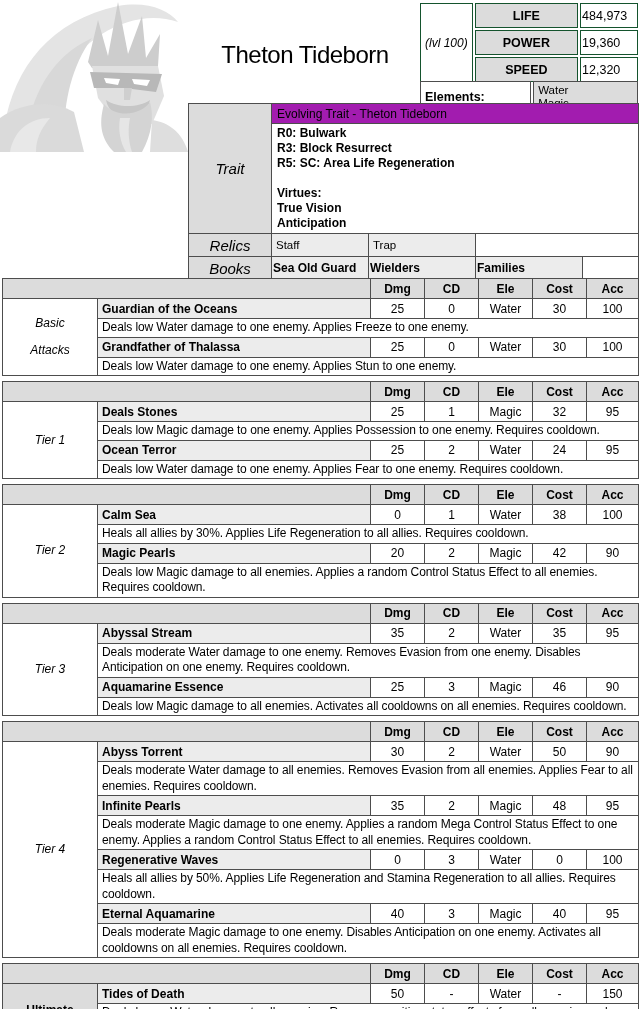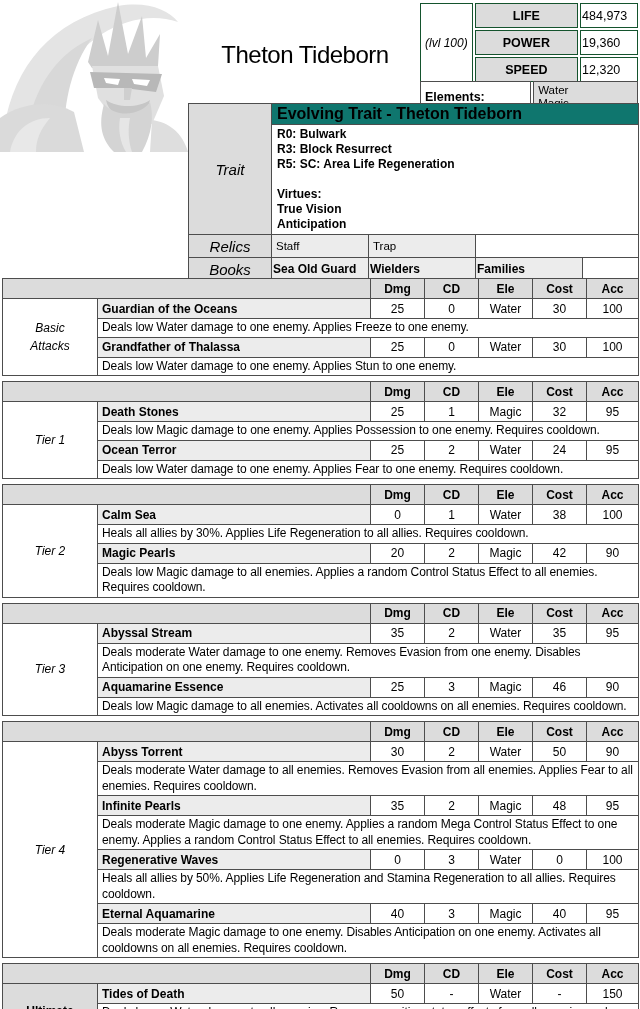--- a/index.html
+++ b/index.html
@@ -28,35 +28,35 @@
 
   table.elements { position:absolute; left:418px; top:79px; border-collapse:separate; border-spacing:2px; }
   table.elements td { border:1px solid #4d4d4d; vertical-align:middle; }
   td.elabel { width:105px; font-weight:bold; font-size:12.5px; padding-left:4px; height:27px; background:#fff; }
   td.evalue { width:99px; background:#dcdcdc; font-size:11.5px; line-height:13px; padding-left:4px; }
 
   
   table.traitblock { position:absolute; left:188px; top:103px; border-collapse:collapse; table-layout:fixed; }
   table.traitblock td { border:1px solid #4d4d4d; }
   .tlabel  { background:#dcdcdc; font-style:italic; font-size:15px; text-align:center; vertical-align:middle; }
-  .theader { background:#0f766e; font-weight:bold; font-size:16px; padding:1px 5px; height:17px; vertical-align:middle; }
+  .theader { background:#a21caf; font-weight:normal; font-size:12px; padding:1px 5px; height:17px; vertical-align:middle; }
   .tbody   { padding:2px 5px; vertical-align:top; background:#fff; }
   .trait-line { font-weight:bold; font-size:12px; line-height:15px; min-height:15px; }
   .rcell { background:#ececec; font-size:11.5px; padding-left:4px; height:20px; vertical-align:middle; }
   .bcell { background:#ececec; font-weight:bold; font-size:12px; height:20px; vertical-align:middle; }
   .empty-cell { background:#fff; }
 
   
   #attack-sections { position:absolute; left:2px; top:278px; width:636px; }
   table.section { border-collapse:collapse; table-layout:fixed; width:636px; margin-bottom:5px; }
   table.section td { border:1px solid #4d4d4d; font-size:12px; }
   .hdr-left { background:#dcdcdc; height:17px; }
   .hdr { background:#dcdcdc; font-weight:bold; text-align:center; height:17px; }
   .tier-cell { background:#fff; font-style:italic; font-size:15px; text-align:center; vertical-align:middle; }
-  .tier-cell span { display:inline-block; max-width:66px; line-height:18px; }
+  .tier-cell span { display:inline-block; max-width:66px; line-height:27px; }
   .tier-cell.ult { font-style:normal; font-weight:bold; font-size:12px; background:#dcdcdc; }
   .tier-cell.ult span { max-width:none; }
   .atk-name { background:#ececec; font-weight:bold; padding:0 4px; height:17px; white-space:nowrap; overflow:hidden; }
   .stat-cell { text-align:center; height:17px; background:#fff; }
   .desc-cell { padding:1px 4px; line-height:15.5px; letter-spacing:-0.1px; background:#fff; }
 </style>
 </head>
 <body>
 
 <div class="page">
@@ -211,21 +211,21 @@
           <tr>
             <td colspan="2" class="hdr-left"></td>
             <td class="hdr">Dmg</td>
             <td class="hdr">CD</td>
             <td class="hdr">Ele</td>
             <td class="hdr">Cost</td>
             <td class="hdr">Acc</td>
           </tr>
           <tr>
             <td rowspan="4" class="tier-cell"><span>Tier 1</span></td>
-            <td class="atk-name">Death Stones</td>
+            <td class="atk-name">Deals Stones</td>
             <td class="stat-cell">25</td>
             <td class="stat-cell">1</td>
             <td class="stat-cell">Magic</td>
             <td class="stat-cell">32</td>
             <td class="stat-cell">95</td>
           </tr>
           <tr>
             <td colspan="6" class="desc-cell">Deals low Magic damage to one enemy. Applies Possession to one enemy. Requires cooldown.</td>
           </tr>
           <tr>

